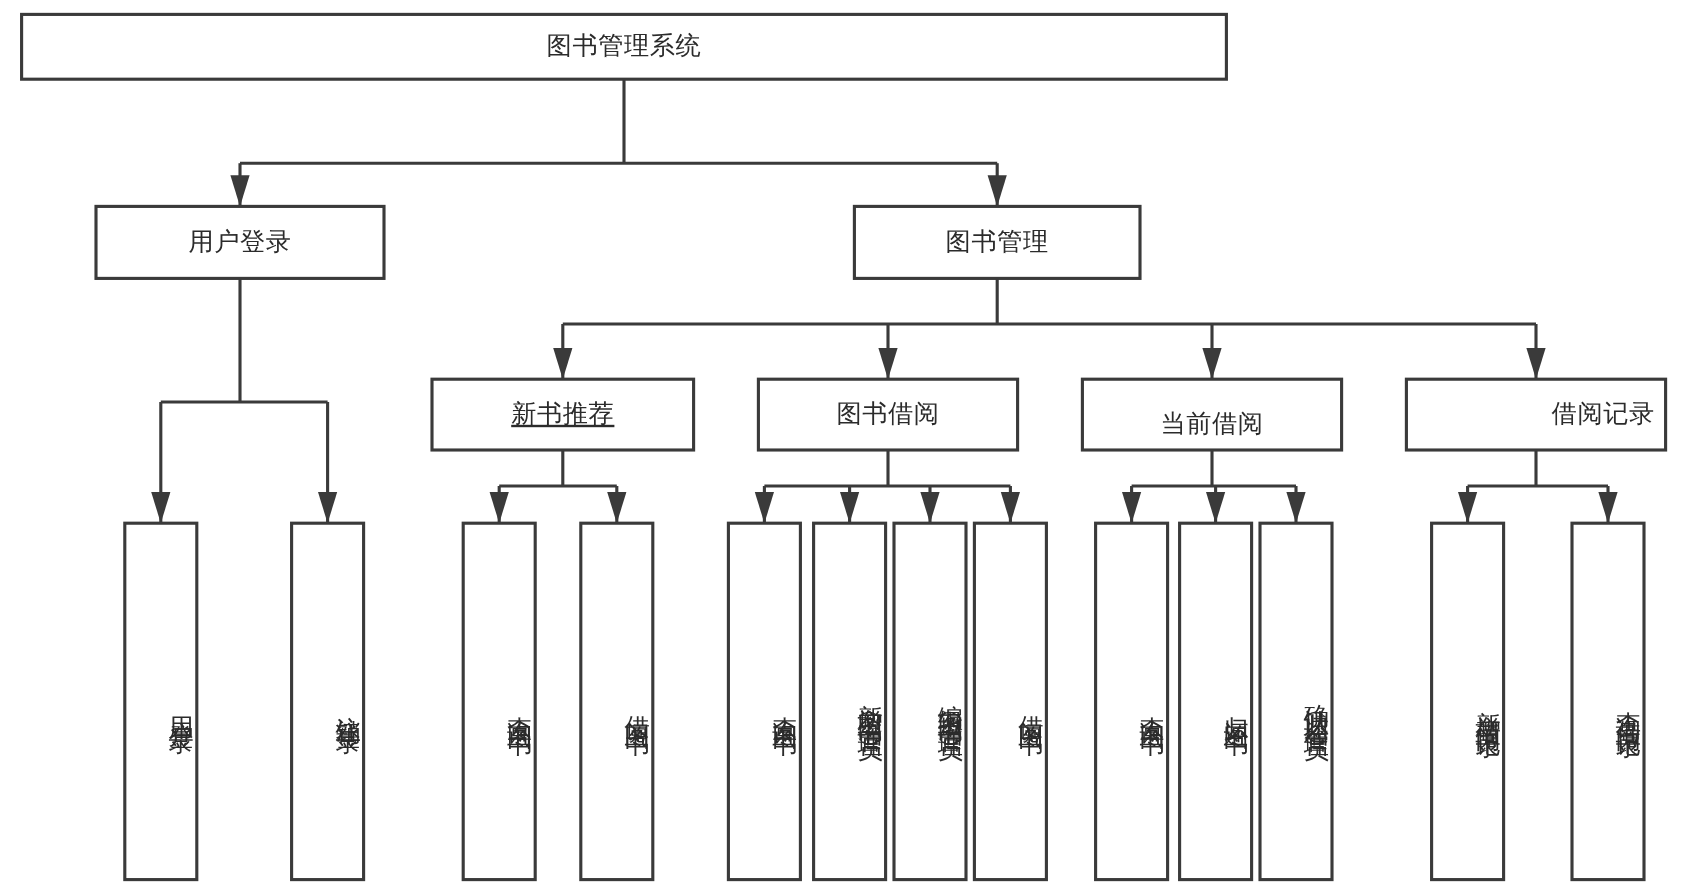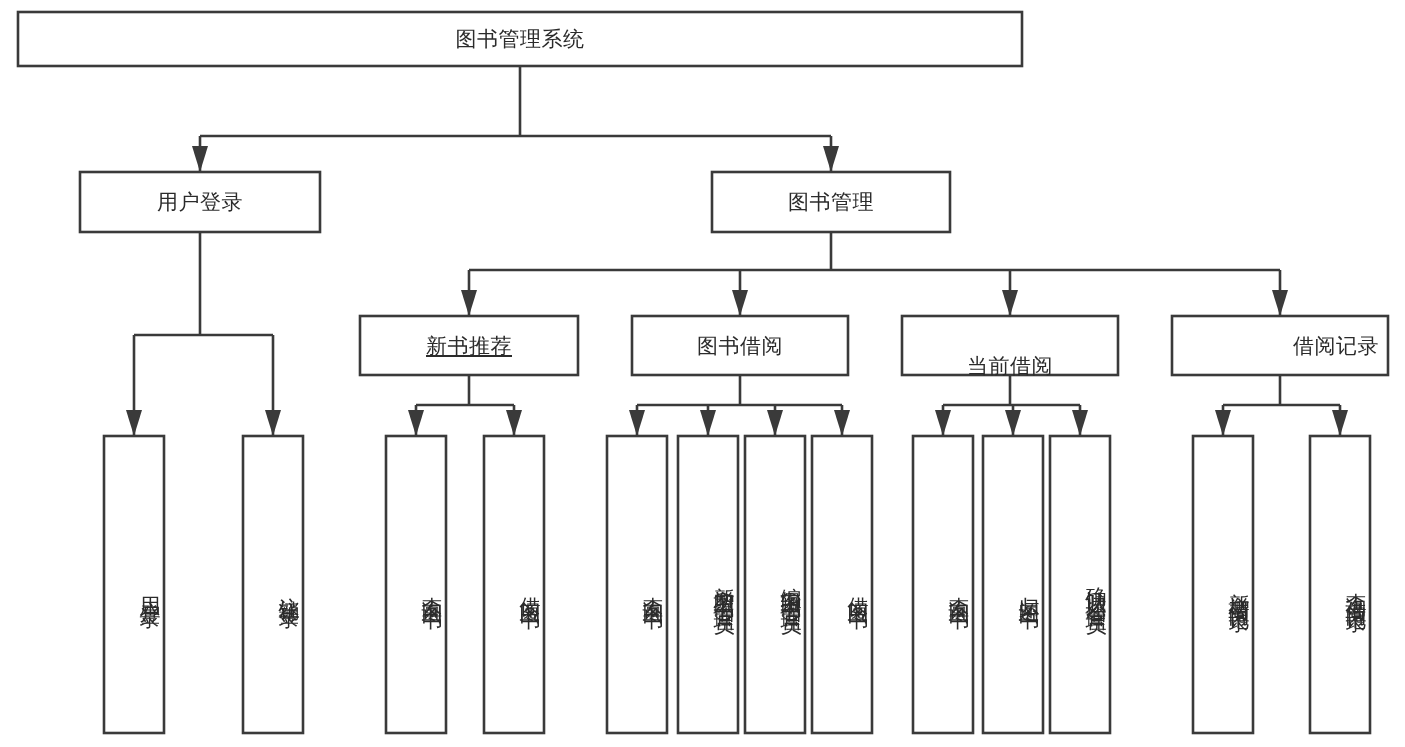--- a/index.html
+++ b/index.html
@@ -135,21 +135,21 @@
       <div class="node-label horizontal" style="left: 18px; top: 12px; width: 1004px; height: 54px;">图书管理系统</div>
       <div class="node-hit" title="图书管理系统" style="left: 18px; top: 12px; width: 1004px; height: 54px;"></div>
       <div class="node-label horizontal" style="left: 80px; top: 172px; width: 240px; height: 60px;">用户登录</div>
       <div class="node-hit" title="用户登录" style="left: 80px; top: 172px; width: 240px; height: 60px;"></div>
       <div class="node-label horizontal" style="left: 712px; top: 172px; width: 238px; height: 60px; text-align: right;">图书管理</div>
       <div class="node-hit" title="图书管理" style="left: 712px; top: 172px; width: 238px; height: 60px;"></div>
       <div class="node-label horizontal" style="left: 360px; top: 316px; width: 218px; height: 59px; text-decoration: underline;">新书推荐</div>
       <div class="node-hit" title="新书推荐" style="left: 360px; top: 316px; width: 218px; height: 59px;"></div>
       <div class="node-label horizontal" style="left: 632px; top: 316px; width: 216px; height: 59px;">图书借阅</div>
       <div class="node-hit" title="图书借阅" style="left: 632px; top: 316px; width: 216px; height: 59px;"></div>
-      <div class="node-label horizontal" style="left: 902px; top: 328px; width: 216px; height: 75px;">当前借阅</div>
+      <div class="node-label horizontal" style="left: 902px; top: 316px; width: 216px; height: 75px;">当前借阅</div>
       <div class="node-hit" title="当前借阅" style="left: 902px; top: 316px; width: 216px; height: 59px;"></div>
       <div class="node-label horizontal" style="left: 1172px; top: 316px; width: 240px; height: 59px; margin-left: 44px;">借阅记录</div>
       <div class="node-hit" title="借阅记录" style="left: 1172px; top: 316px; width: 216px; height: 59px;"></div>
       <div class="node-label vertical" style="left: 104px; top: 436px; width: 60px; height: 297px;">用户登录</div>
       <div class="node-hit" title="用户登录" style="left: 104px; top: 436px; width: 60px; height: 297px;"></div>
       <div class="node-label vertical" style="left: 243px; top: 436px; width: 60px; height: 297px;">注销登录</div>
       <div class="node-hit" title="注销登录" style="left: 243px; top: 436px; width: 60px; height: 297px;"></div>
       <div class="node-label vertical" style="left: 386px; top: 436px; width: 60px; height: 297px;">查询图书</div>
       <div class="node-hit" title="查询图书" style="left: 386px; top: 436px; width: 60px; height: 297px;"></div>
       <div class="node-label vertical" style="left: 484px; top: 436px; width: 60px; height: 297px;">借阅图书</div>

